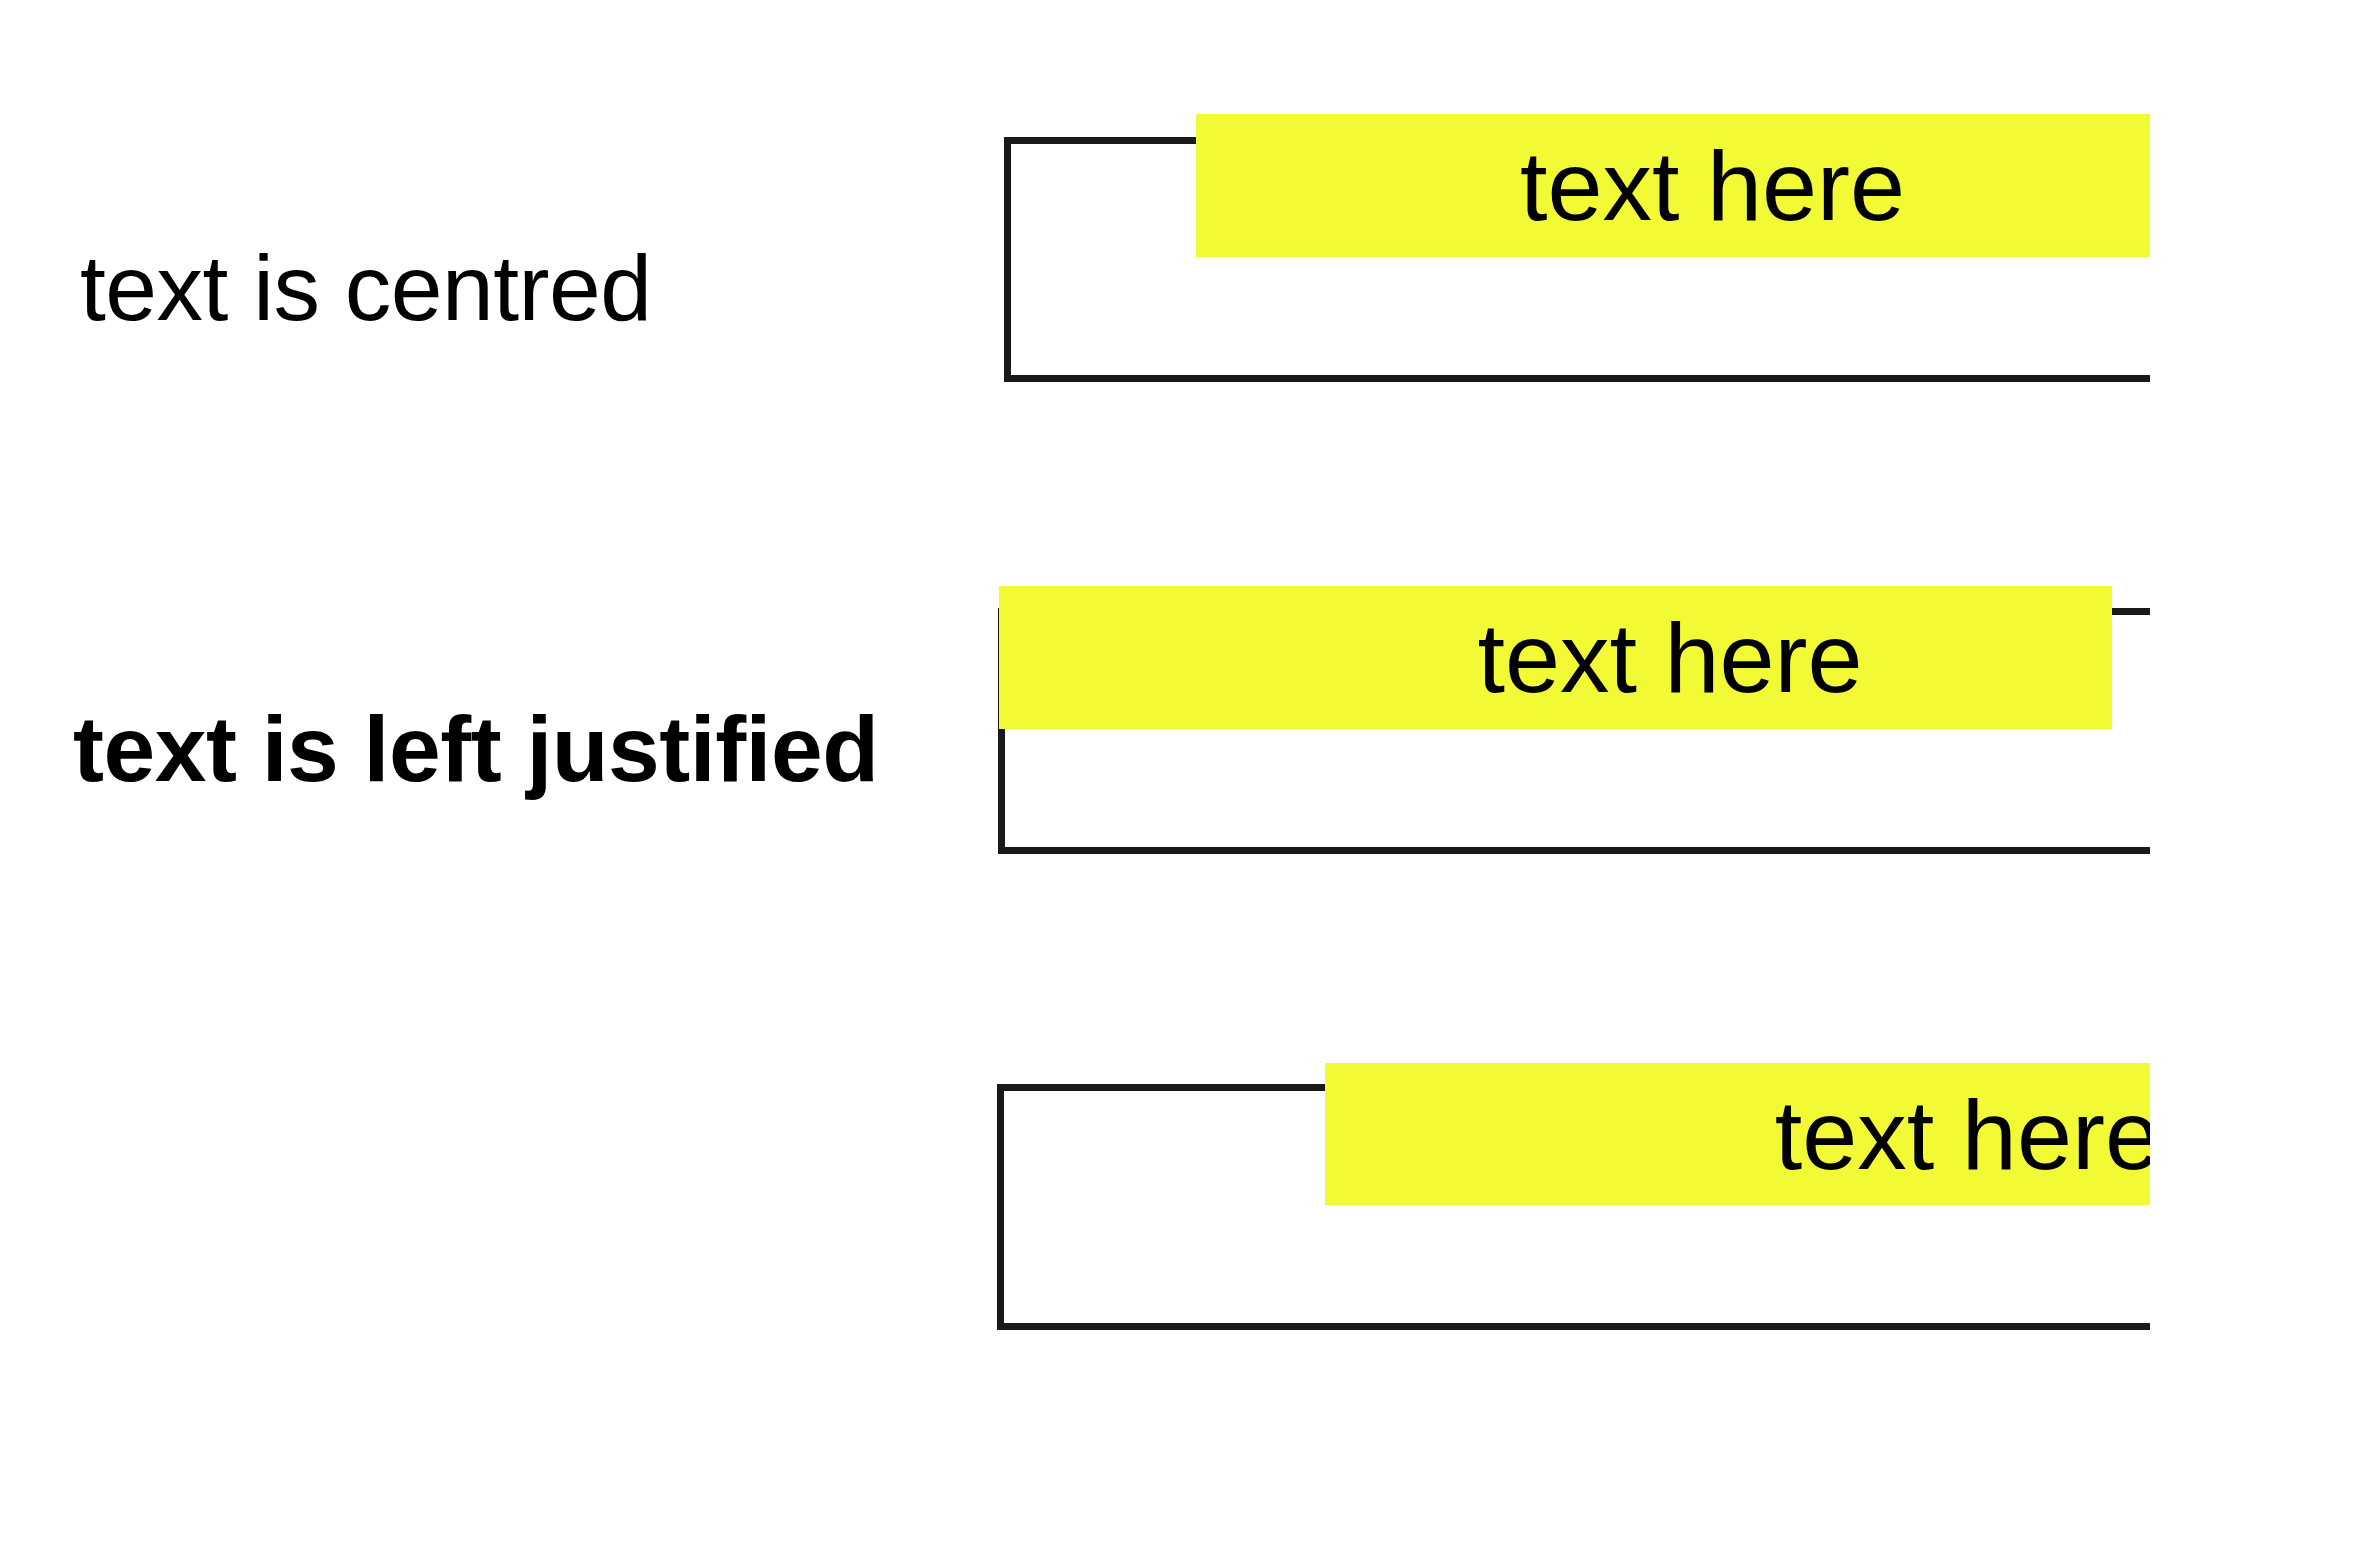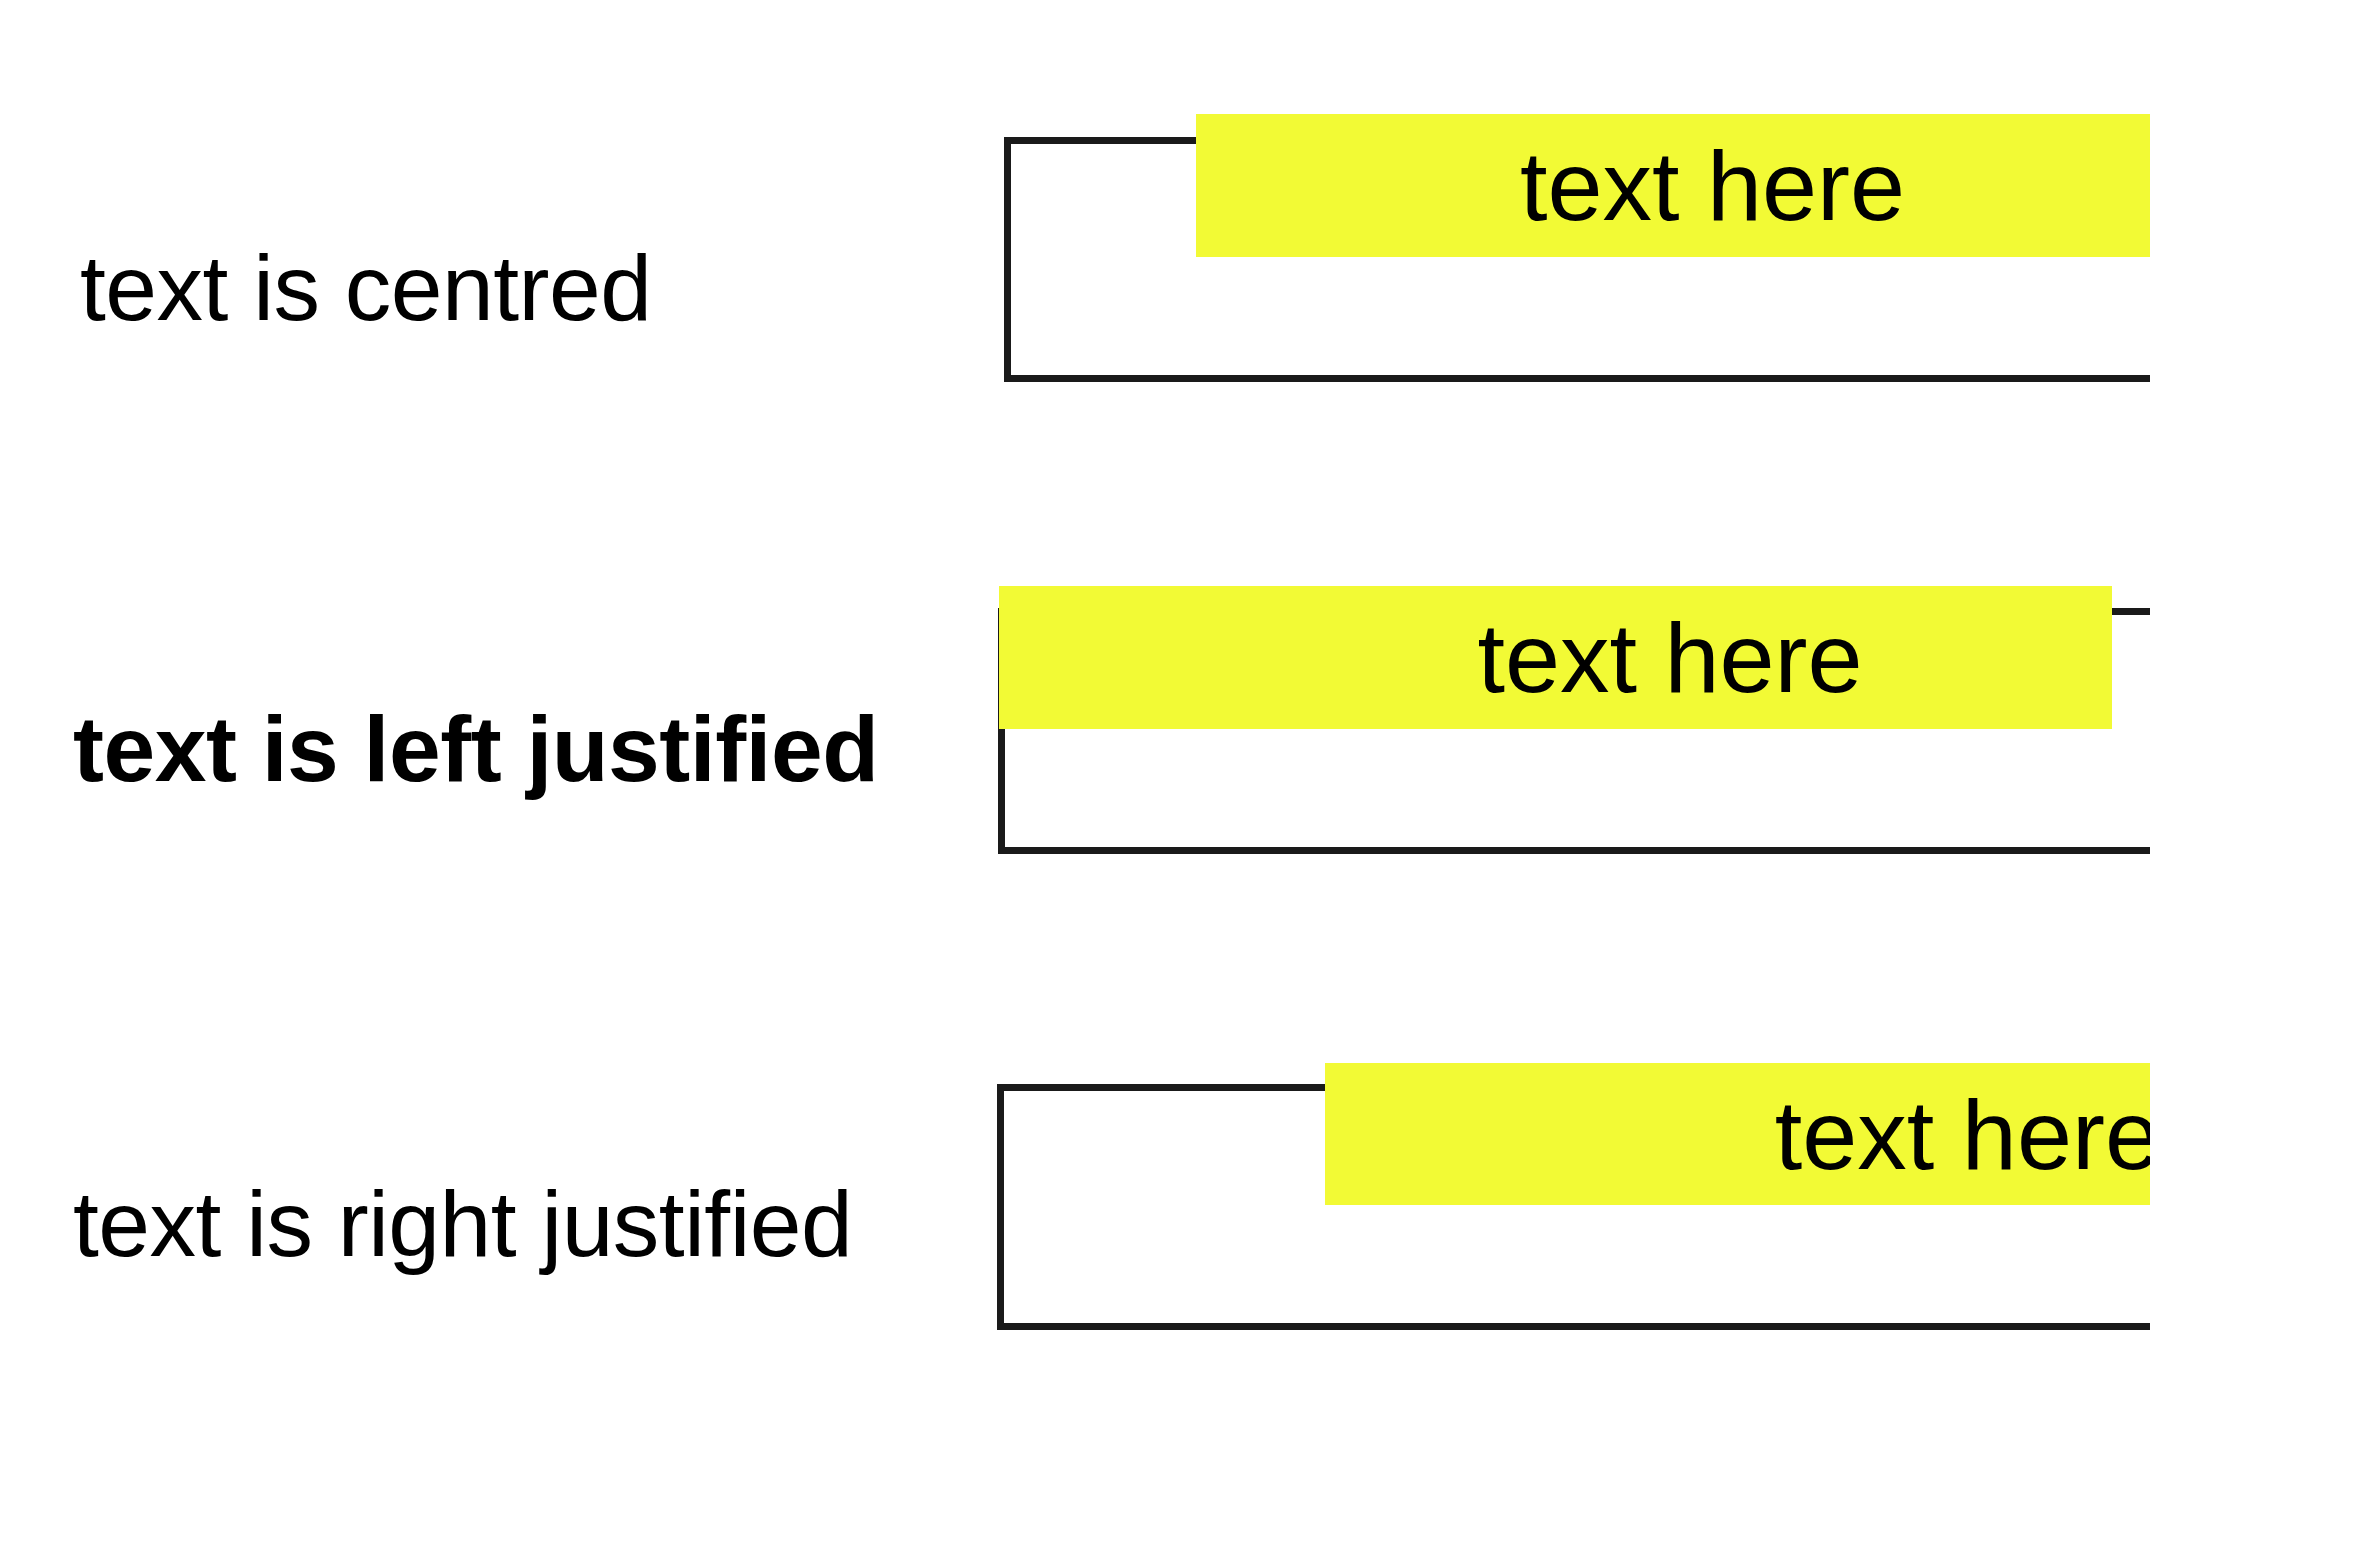--- a/index.html
+++ b/index.html
@@ -85,20 +85,19 @@
   <div class="field-box" id="box-centred"></div>
 
   <div class="highlight-band" id="band-centred"><span class="band-text">text here</span></div>
 
   <div class="align-label" id="label-left-just">text is left justified</div>
 
   <div class="field-box" id="box-left-just"></div>
 
   <div class="highlight-band" id="band-left-just"><span class="band-text">text here</span></div>
 
-  <div class="align-label" id="label-right-just">text is right justified</div>
 
   <div class="field-box" id="box-right-just"></div>
 
   <div class="highlight-band" id="band-right-just"><span class="band-text">text here</span></div>
 
 </div>
 
 
 </body></html>

